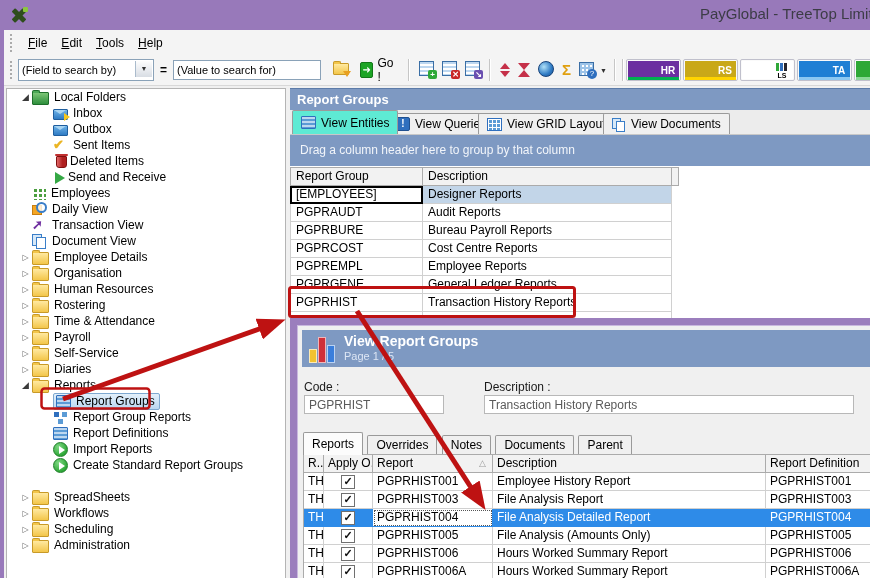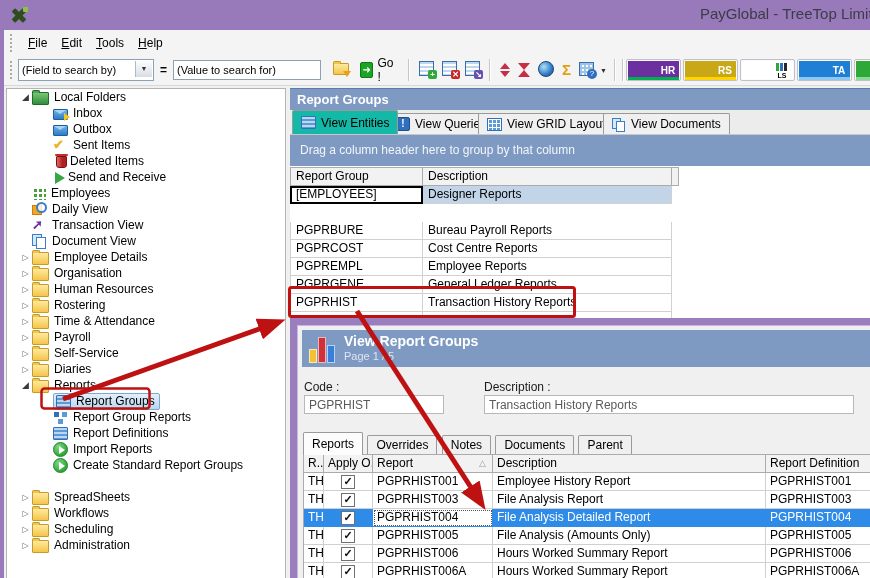--- a/index.html
+++ b/index.html
@@ -103,21 +103,21 @@
   .tic-org{width:15px;height:14px;}
   .tic-org::before{content:"";position:absolute;left:1px;top:2px;width:5px;height:5px;background:#2F6FBE;box-shadow:8px 0 0 #5B9BD5,4px 7px 0 #5B9BD5;}
   .tic-pcirc{width:13px;height:13px;border-radius:50%;background:radial-gradient(circle at 35% 30%,#7FD884,#2FA838 70%);border:1px solid #1E7E28;}
   .tic-pcirc::after{content:"";position:absolute;left:5px;top:3px;width:0;height:0;border-left:6px solid #fff;border-top:4px solid transparent;border-bottom:4px solid transparent;}
   .selwrap{display:flex;align-items:center;background:linear-gradient(#E3F0FB,#B9D7F1);border:1px solid #7EA8D0;border-radius:2px;padding:0 4px 0 2px;height:15px;}
   
   .rpanel{position:absolute;left:290px;top:88px;width:580px;height:490px;background:#fff;}
   .phead{position:absolute;left:0;top:0;width:100%;height:22px;background:#7E99C2;border-top:1px solid #5C7BA8;color:#fff;font-weight:bold;font-size:13px;line-height:22px;padding-left:7px;box-sizing:border-box;}
   .tabstrip{position:absolute;left:0;top:22px;width:100%;height:24px;background:#ECECEC;border-bottom:1px solid #C8C8C8;}
   .tab{position:absolute;bottom:0;height:20px;display:flex;align-items:center;gap:5px;padding:0 8px;background:#F0F0F0;border:1px solid #9A9A9A;border-bottom:none;border-radius:2px 2px 0 0;font-size:12px;}
-  .tab.active{height:23px;background:#14b8a6;z-index:2;}
+  .tab.active{height:23px;background:#5eead4;z-index:2;}
   .tabic-q{display:inline-block;width:12px;height:12px;background:#2F6FBE;border:1px solid #1F5090;color:#fff;font-weight:bold;font-size:10px;line-height:12px;text-align:center;border-radius:2px;}
   .tabic-grid{display:inline-block;width:13px;height:11px;border:1px solid #2F6FBE;background:#5B9BD5;background-image:repeating-linear-gradient(90deg,#fff 0 1px,transparent 1px 4px),repeating-linear-gradient(#fff 0 1px,transparent 1px 4px);}
   .tabic-list{display:inline-block;width:13px;height:11px;border:1px solid #2F6FBE;border-radius:1px;background:repeating-linear-gradient(#BDD7F0 0 2px,#5B9BD5 2px 4px);}
   .tabic-pages{position:relative;display:inline-block;width:14px;height:13px;}
   .tabic-pages::before{content:"";position:absolute;left:0;top:0;width:7px;height:9px;background:#D6E8F8;border:1px solid #3A7EC8;}
   .tabic-pages::after{content:"";position:absolute;left:4px;top:3px;width:7px;height:9px;background:#fff;border:1px solid #3A7EC8;}
   .groupbar{position:absolute;left:0;top:47px;width:100%;height:31px;background:#7E99C2;color:#F2F5FA;font-size:12px;line-height:31px;padding-left:10px;box-sizing:border-box;}
   .ghead{position:absolute;left:0;top:79px;height:19px;background:#F2F2F2;border:1px solid #ABABAB;border-left:none;box-sizing:border-box;line-height:17px;padding-left:5px;font-size:12px;}
   .ghead.c1{left:0;width:133px;border-left:1px solid #ABABAB;}
   .ghead.c2{left:133px;width:249px;}
@@ -399,20 +399,24 @@
           <span>View Documents</span>
         </span>
     </div>
     <div class="groupbar">Drag a column header here to group by that column</div>
     <div class="ghead c1">Report Group</div>
     <div class="ghead c2">Description</div>
     <div class="ghead c3"></div>
     <div class="grow hl" style="top:98px">
         <span class="gcell gc1 focuscell">[EMPLOYEES]</span>
         <span class="gcell gc2">Designer Reports</span>
+      </div>
+    <div class="grow" style="top:116px">
+        <span class="gcell gc1">PGPRAUDT</span>
+        <span class="gcell gc2">Audit Reports</span>
       </div>
     <div class="grow" style="top:152px">
         <span class="gcell gc1">PGPRCOST</span>
         <span class="gcell gc2">Cost Centre Reports</span>
       </div>
     <div class="grow" style="top:134px">
         <span class="gcell gc1">PGPRBURE</span>
         <span class="gcell gc2">Bureau Payroll Reports</span>
       </div>
     <div class="grow" style="top:170px">

